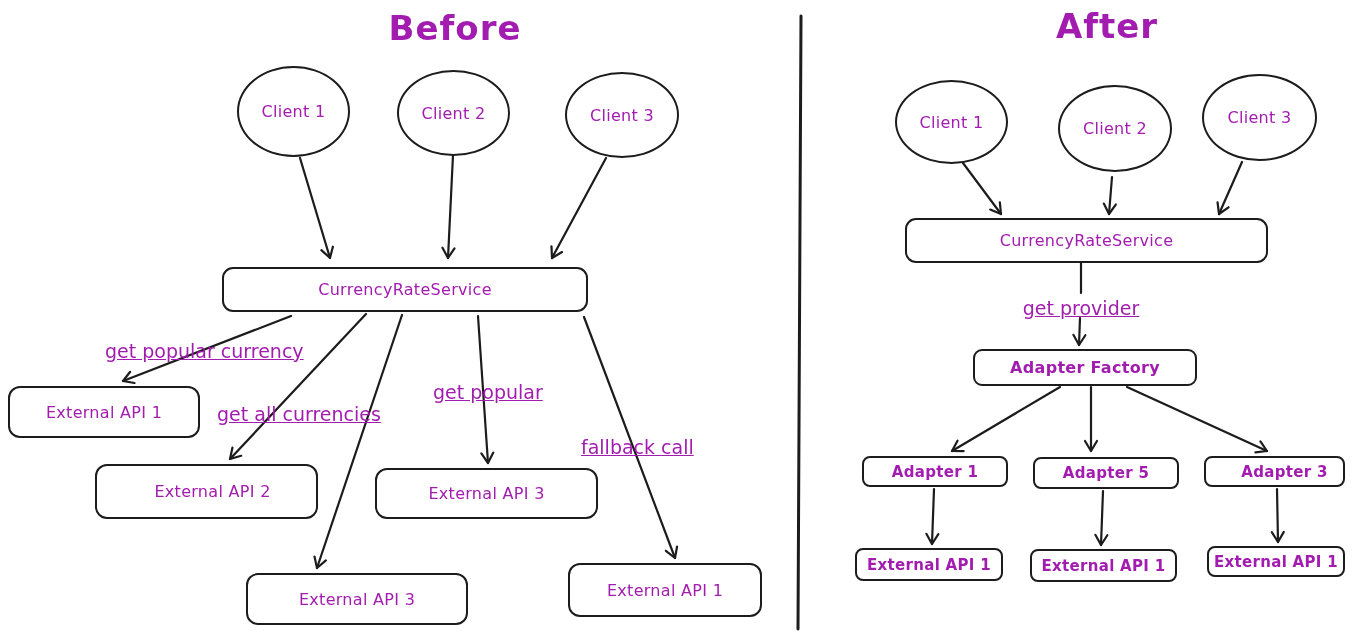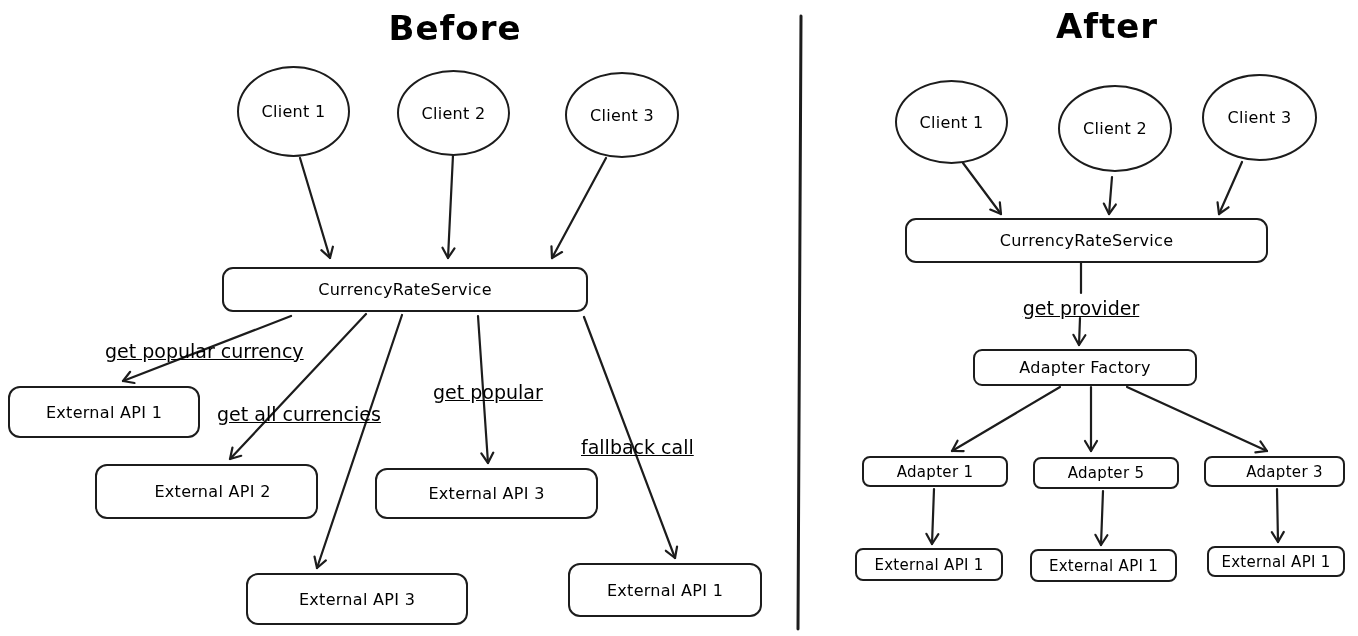--- a/index.html
+++ b/index.html
@@ -2,38 +2,38 @@
 <html><head>
 <meta charset="utf-8">
 <style>
   html, body { margin: 0; padding: 0; background: #ffffff; }
   .canvas {
     position: relative;
     width: 1358px;
     height: 636px;
     background: #ffffff;
     font-family: "DejaVu Sans", "Liberation Sans", sans-serif;
-    color: #000000;
+    color: #a21caf;
     overflow: hidden;
   }
   .node {
     position: absolute;
     box-sizing: border-box;
     border: 2.5px solid #1c1c1c;
     background: #ffffff;
     display: flex;
     align-items: center;
     justify-content: center;
     text-align: center;
     font-size: 16px;
     letter-spacing: 0.3px;
     z-index: 2;
   }
   .rect  { border-radius: 12px; }
-  .rect-sm { border-radius: 8px; font-size: 15px; }
+  .rect-sm { border-radius: 8px; font-size: 15px; font-weight: bold; }
   .ellipse { border-radius: 50%; }
   .title {
     position: absolute;
     font-size: 34px;
     font-weight: 700;
     text-align: center;
     letter-spacing: 1px;
     z-index: 2;
   }
   .edge-label {

